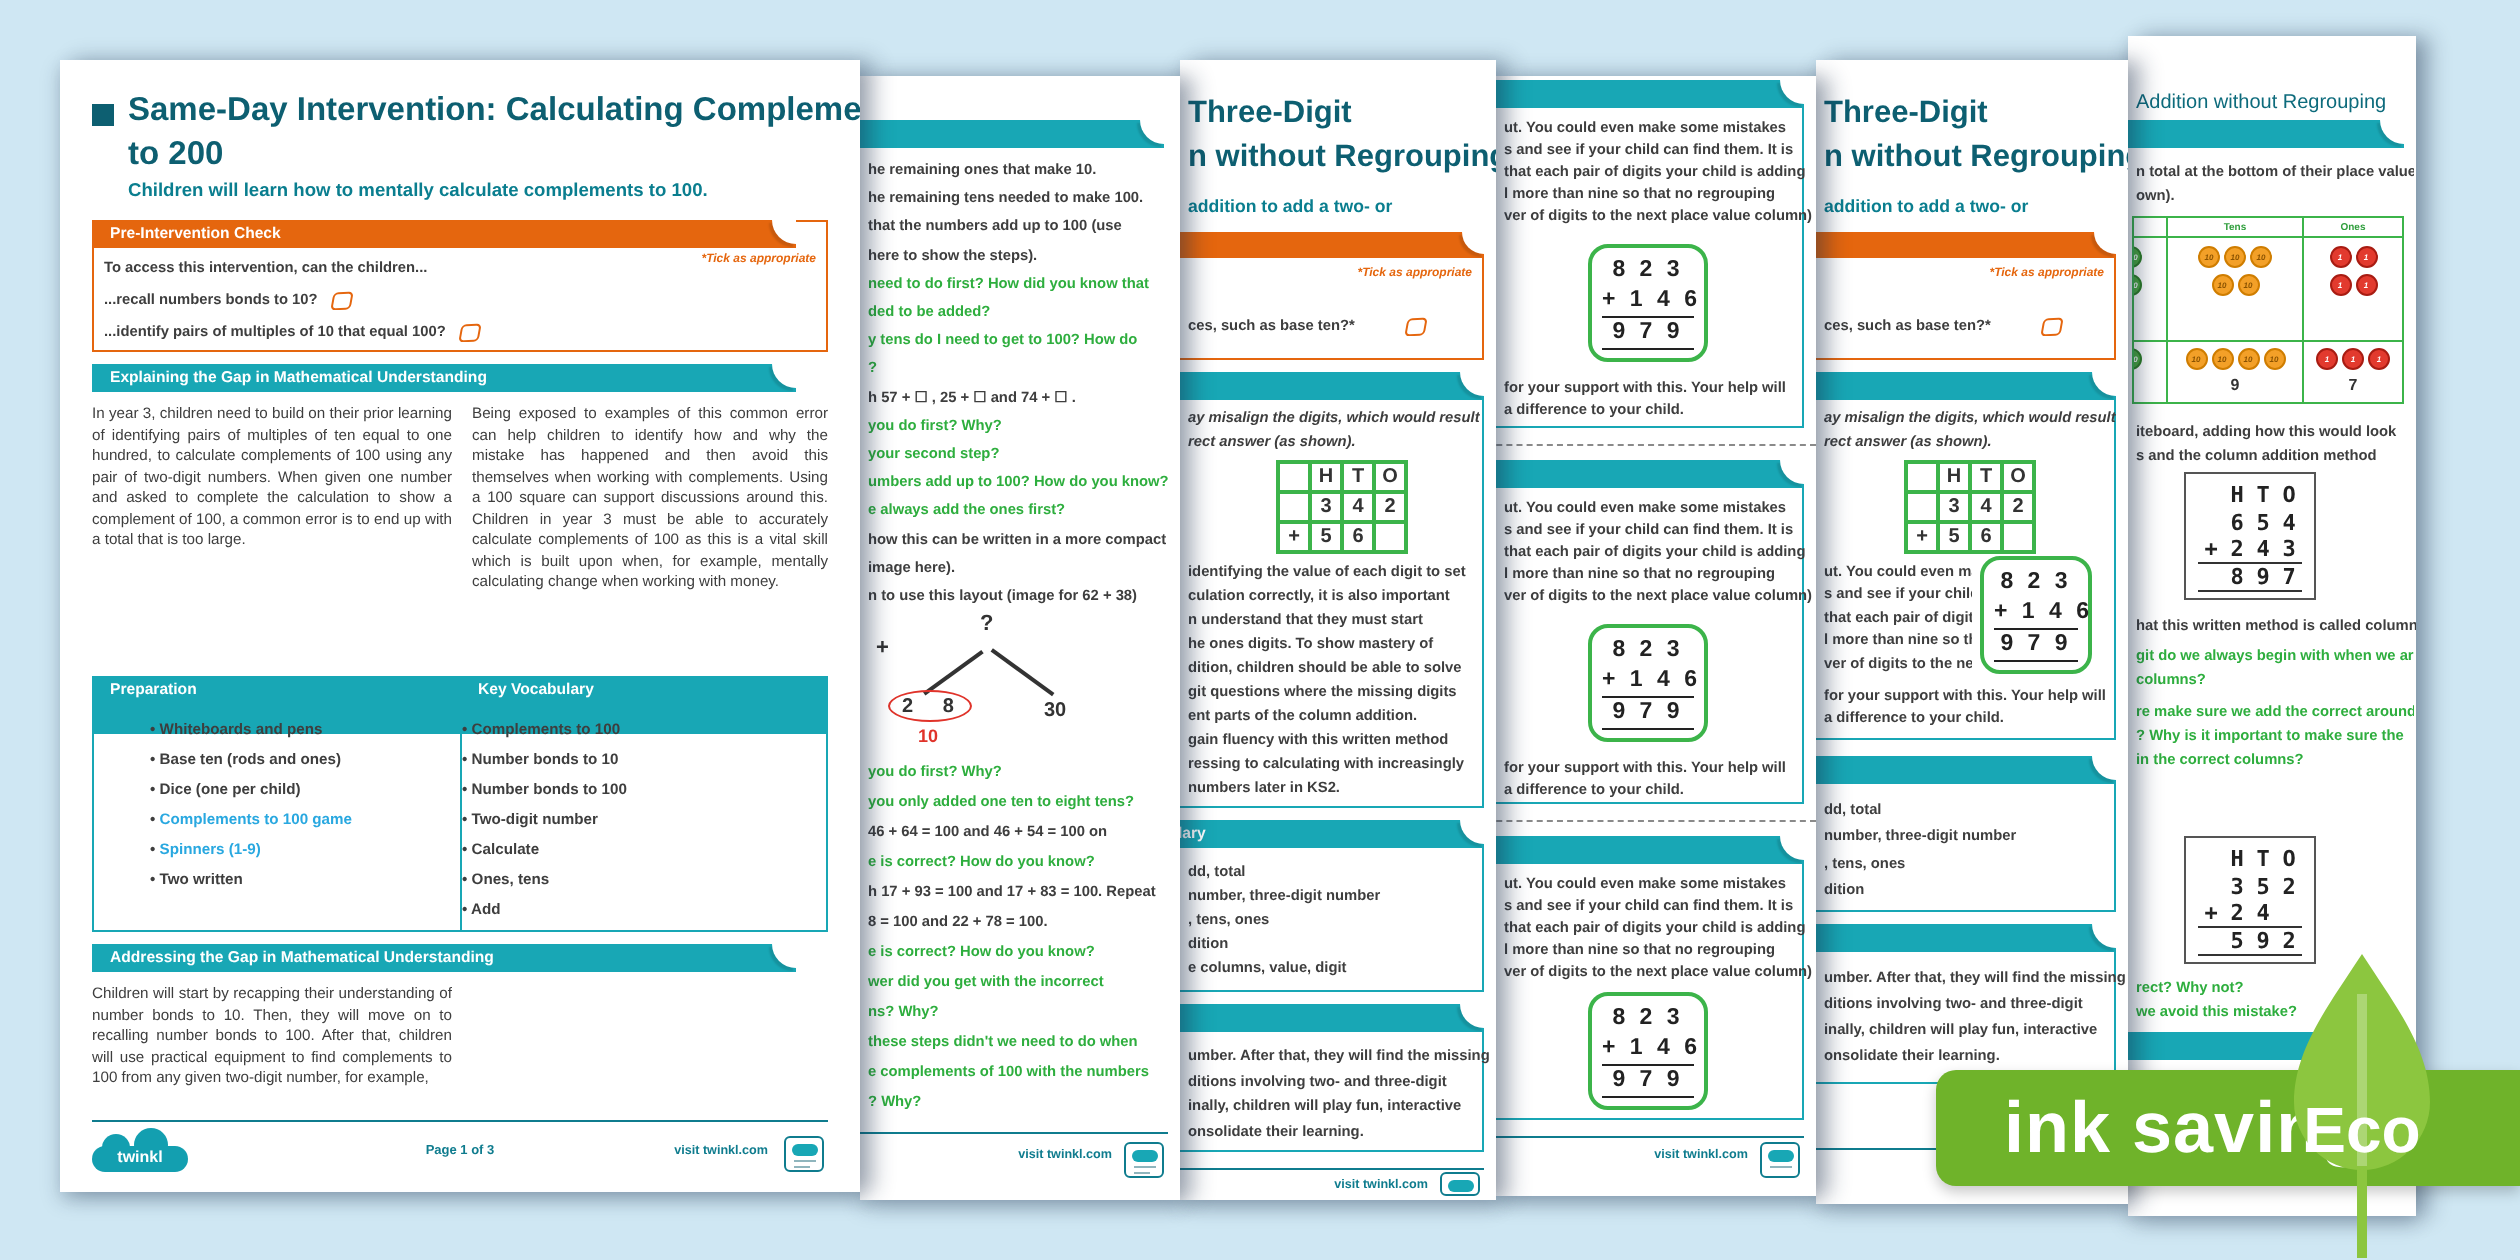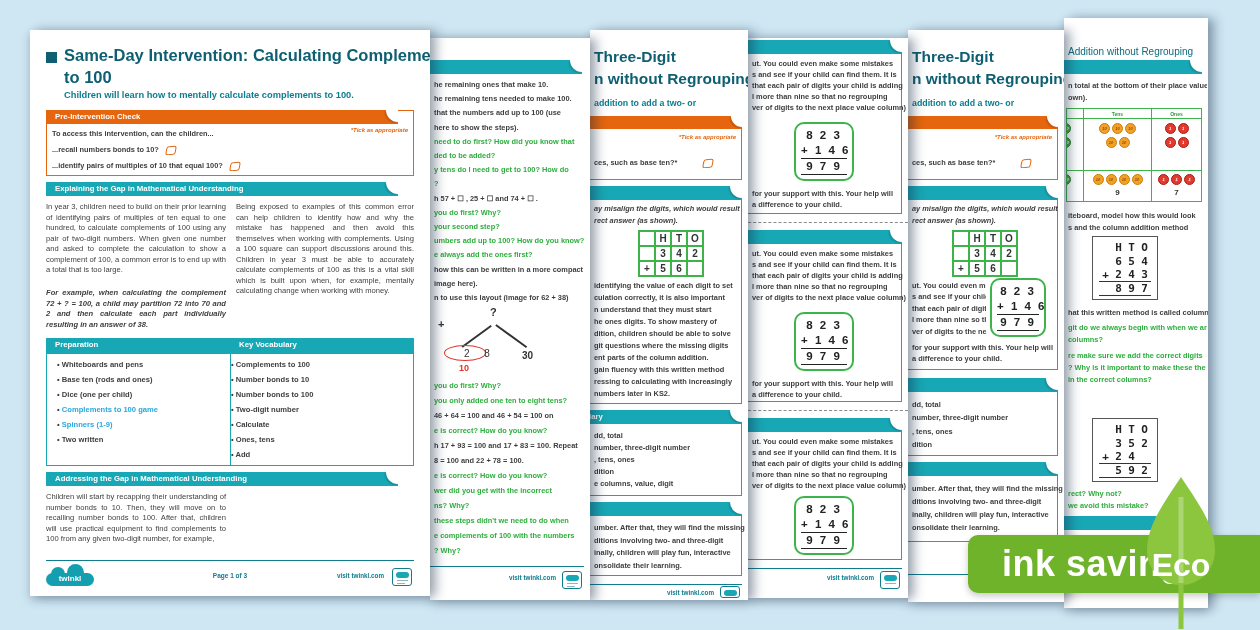--- a/index.html
+++ b/index.html
@@ -36,21 +36,21 @@
   
   .p1 .bullet{position:absolute;left:16px;top:22px;width:11px;height:11px;background:#0d5f71}
   .p1 .title{position:absolute;left:34px;top:14px;font-size:16.5px;color:#0d5f71;line-height:22px;white-space:nowrap}
   .p1 .title b{font-weight:700}
   .p1 .title .pre{font-weight:700}
   .p1 .subtitle{position:absolute;left:34px;top:60px;font-size:9.3px;font-weight:700;color:#0a7e8f}
   .p1 .bar{left:16px;right:32px}
   .p1 .sbox{left:16px;right:16px}
   .para{position:absolute;font-size:7.6px;line-height:10.5px;color:#3e3e3e;text-align:justify;font-weight:400}
   .para.bi2{font-weight:700;font-style:italic}
-  .tablehdr{position:absolute;left:16px;right:16px;height:16px;background:#18a7b5;color:#fff;
+  .tablehdr{position:absolute;left:16px;right:16px;height:29px;background:#18a7b5;color:#fff;
             font-size:7.8px;font-weight:700;line-height:14px}
   .tablehdr .h1{position:absolute;left:9px}
   .tablehdr .h2{position:absolute;left:193px}
   .tablebody{position:absolute;left:16px;right:16px;border:1px solid #18a7b5;border-top:0}
   .tdiv{position:absolute;left:50%;top:0;bottom:0;width:1px;background:#18a7b5}
   .plist{position:absolute;padding:5px 0 0 0}
   .pitem{font-size:7.6px;font-weight:700;color:#3e3e3e;line-height:15px;padding-left:10px;white-space:nowrap;overflow:hidden}
   .pitem::before{content:"•  ";color:#3e3e3e}
   .p1 .fline{position:absolute;left:16px;right:16px;border-top:1.8px solid #0f7c8e}
   .twlogo{position:absolute;width:48px;height:20px}
@@ -68,21 +68,21 @@
   
   .sline{position:absolute;left:-10px;right:6px;border-top:1.8px solid #0f7c8e}
 
   
   .pw{position:absolute;left:2px;top:268px;width:150px;height:64px}
   .pw .dplus{position:absolute;left:6px;top:12px;font-size:11px;font-weight:700;color:#333}
   .pw .dq{position:absolute;left:58px;top:0;font-size:11px;font-weight:700;color:#333}
   .pw .dl{position:absolute;height:1.6px;background:#333;transform-origin:left center}
   .pw .dl1{left:30px;top:40px;width:36px;transform:rotate(-36deg)}
   .pw .dl2{left:64px;top:18px;width:38px;transform:rotate(36deg)}
-  .pw .dpair{position:absolute;left:32px;top:42px;font-size:10px;font-weight:400;color:#333;letter-spacing:6px}
+  .pw .dpair{position:absolute;left:19px;top:42px;font-size:10px;font-weight:700;color:#333;letter-spacing:6px}
   .pw .doval{position:absolute;left:12px;top:39px;width:42px;height:16px;border:1.6px solid #e0332a;border-radius:50%}
   .pw .dleaf{position:absolute;left:90px;top:44px;font-size:10px;font-weight:700;color:#333}
   .pw .dcarry{position:absolute;left:27px;top:57px;font-size:9px;font-weight:700;color:#e0332a}
 
   
   .htog{position:absolute;display:grid;grid-template-columns:repeat(4,16px);grid-auto-rows:15px;border:1.4px solid #3cb44a;background:#fff}
   .hrow{display:contents}
   .htog span{border:0.7px solid #3cb44a;display:flex;align-items:center;justify-content:center;
              font-size:10px;font-weight:700;color:#333}
 
@@ -134,43 +134,42 @@
 </style>
 </head>
 <body>
 
 <div id="stage">
 
   <div class="page p1">
     <div class="bullet"></div>
     <div class="title">
       <span class="pre">Same-Day Intervention: </span><b>Calculating Complements</b><br>
-      <b>to 100</b>
+      <b>to 200</b>
     </div>
     <div class="subtitle">Children will learn how to mentally calculate complements to 100.</div>
 
     <div class="sbox orange" style="top:80px;height:66px"></div>
     <div class="bar orange" style="top:80px"><span>Pre-Intervention Check</span><i class="fold"></i></div>
     <div class="ticknote" style="top:97px;right:22px">*Tick as appropriate</div>
     <div class="checkrow" style="left:22px;top:99px">To access this intervention, can the children...</div>
     <div class="checkrow" style="left:22px;top:115px"><span>...recall numbers bonds to 10?</span><span class="tick"></span></div>
     <div class="checkrow" style="left:22px;top:131px"><span>...identify pairs of multiples of 10 that equal 100?</span><span class="tick"></span></div>
 
     <div class="bar" style="top:152px"><span>Explaining the Gap in Mathematical Understanding</span><i class="fold"></i></div>
     <div class="para" style="left:16px;top:172px;width:180px">In year 3, children need to build on their prior learning of identifying pairs of multiples of ten equal to one hundred, to calculate complements of 100 using any pair of two-digit numbers. When given one number and asked to complete the calculation to show a complement of 100, a common error is to end up with a total that is too large.</div>
-    <div class="para bi2" style="left:16px;top:258px;width:180px">For example, when calculating the complement 72 + ? = 100, a child may partition 72 into 70 and 2 and then calculate each part individually resulting in an answer of 38.</div>
     <div class="para" style="left:206px;top:172px;width:178px">Being exposed to examples of this common error can help children to identify how and why the mistake has happened and then avoid this themselves when working with complements. Using a 100 square can support discussions around this. Children in year 3 must be able to accurately calculate complements of 100 as this is a vital skill which is built upon when, for example, mentally calculating change when working with money.</div>
 
     <div class="tablehdr" style="top:308px">
       <span class="h1">Preparation</span>
       <span class="h2">Key Vocabulary</span>
     </div>
     <div class="tablebody" style="top:322px;height:114px">
       <div class="tdiv"></div>
-      <div class="plist" style="left:0;top:0;width:175px">
+      <div class="plist" style="left:18px;top:0;width:175px">
 
       <div class="pitem"><span>Whiteboards and pens</span></div>
           <div class="pitem"><span>Base ten (rods and ones)</span></div>
           <div class="pitem"><span>Dice (one per child)</span></div>
           <div class="pitem link"><span>Complements to 100 game</span></div>
           <div class="pitem link"><span>Spinners (1-9)</span></div>
           <div class="pitem"><span>Two written</span></div>
         </div>
       <div class="plist" style="left:174px;top:0;width:175px">
 
@@ -549,21 +548,21 @@
               <i class="ctr rd">1</i>
               <i class="ctr rd">1</i>
             </div>
           <div class="pvtotal">7</div>
         </div>
       </div>
     </div>
 
     <div class="col" style="top:192px;line-height:12px">
 
-    <div class="ln b"><span>iteboard, model how this would look</span></div>
+    <div class="ln b"><span>iteboard, adding how this would look</span></div>
         <div class="ln b"><span>s and the column addition method</span></div>
       </div>
     <div class="sumbox" style="left:28px;top:218px">
 
     <div class="srow">
           <span> </span>
           <span>H</span>
           <span>T</span>
           <span>O</span>
         </div>
@@ -587,22 +586,22 @@
         </div>
       </div>
     <div class="ln b" style="position:absolute;left:4px;top:290px">hat this written method is called column</div>
     <div class="col" style="top:304px;line-height:12px">
 
     <div class="ln g"><span>git do we always begin with when we are</span></div>
         <div class="ln g"><span>columns?</span></div>
       </div>
     <div class="col" style="top:332px;line-height:12px">
 
-    <div class="ln g"><span>re make sure we add the correct digits</span></div>
-        <div class="ln g"><span>? Why is it important to make these the</span></div>
+    <div class="ln g"><span>re make sure we add the correct around</span></div>
+        <div class="ln g"><span>? Why is it important to make sure the</span></div>
         <div class="ln g"><span>in the correct columns?</span></div>
       </div>
     <div class="sumbox" style="left:28px;top:400px">
 
     <div class="srow">
           <span> </span>
           <span>H</span>
           <span>T</span>
           <span>O</span>
         </div>

